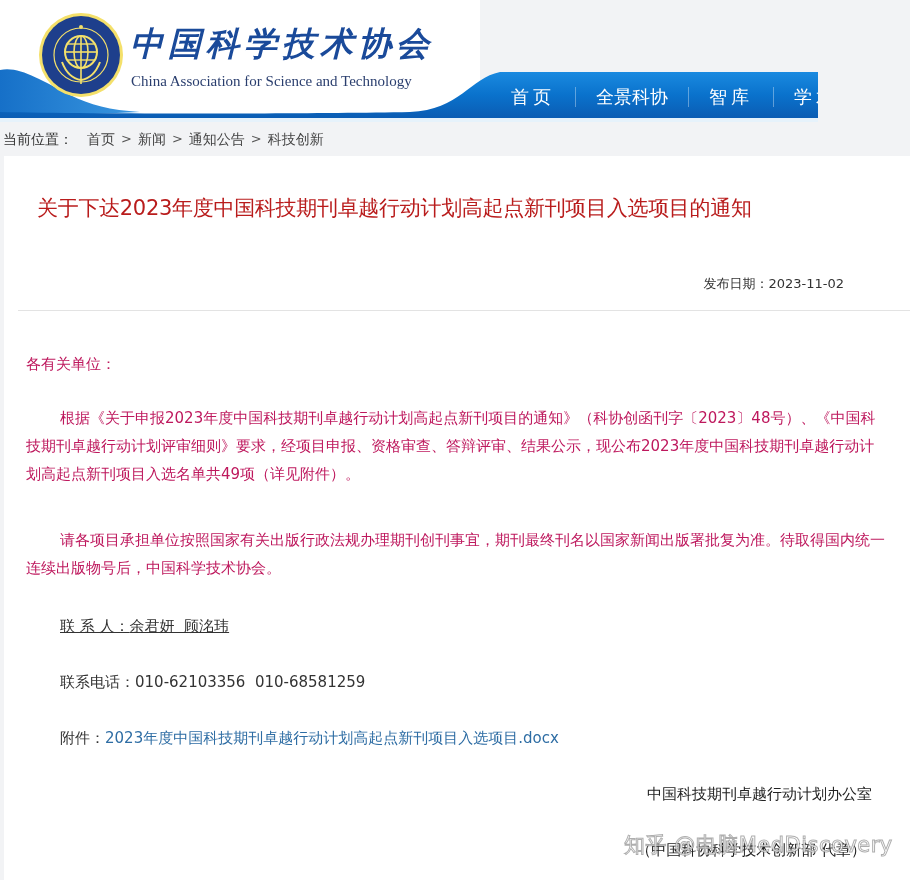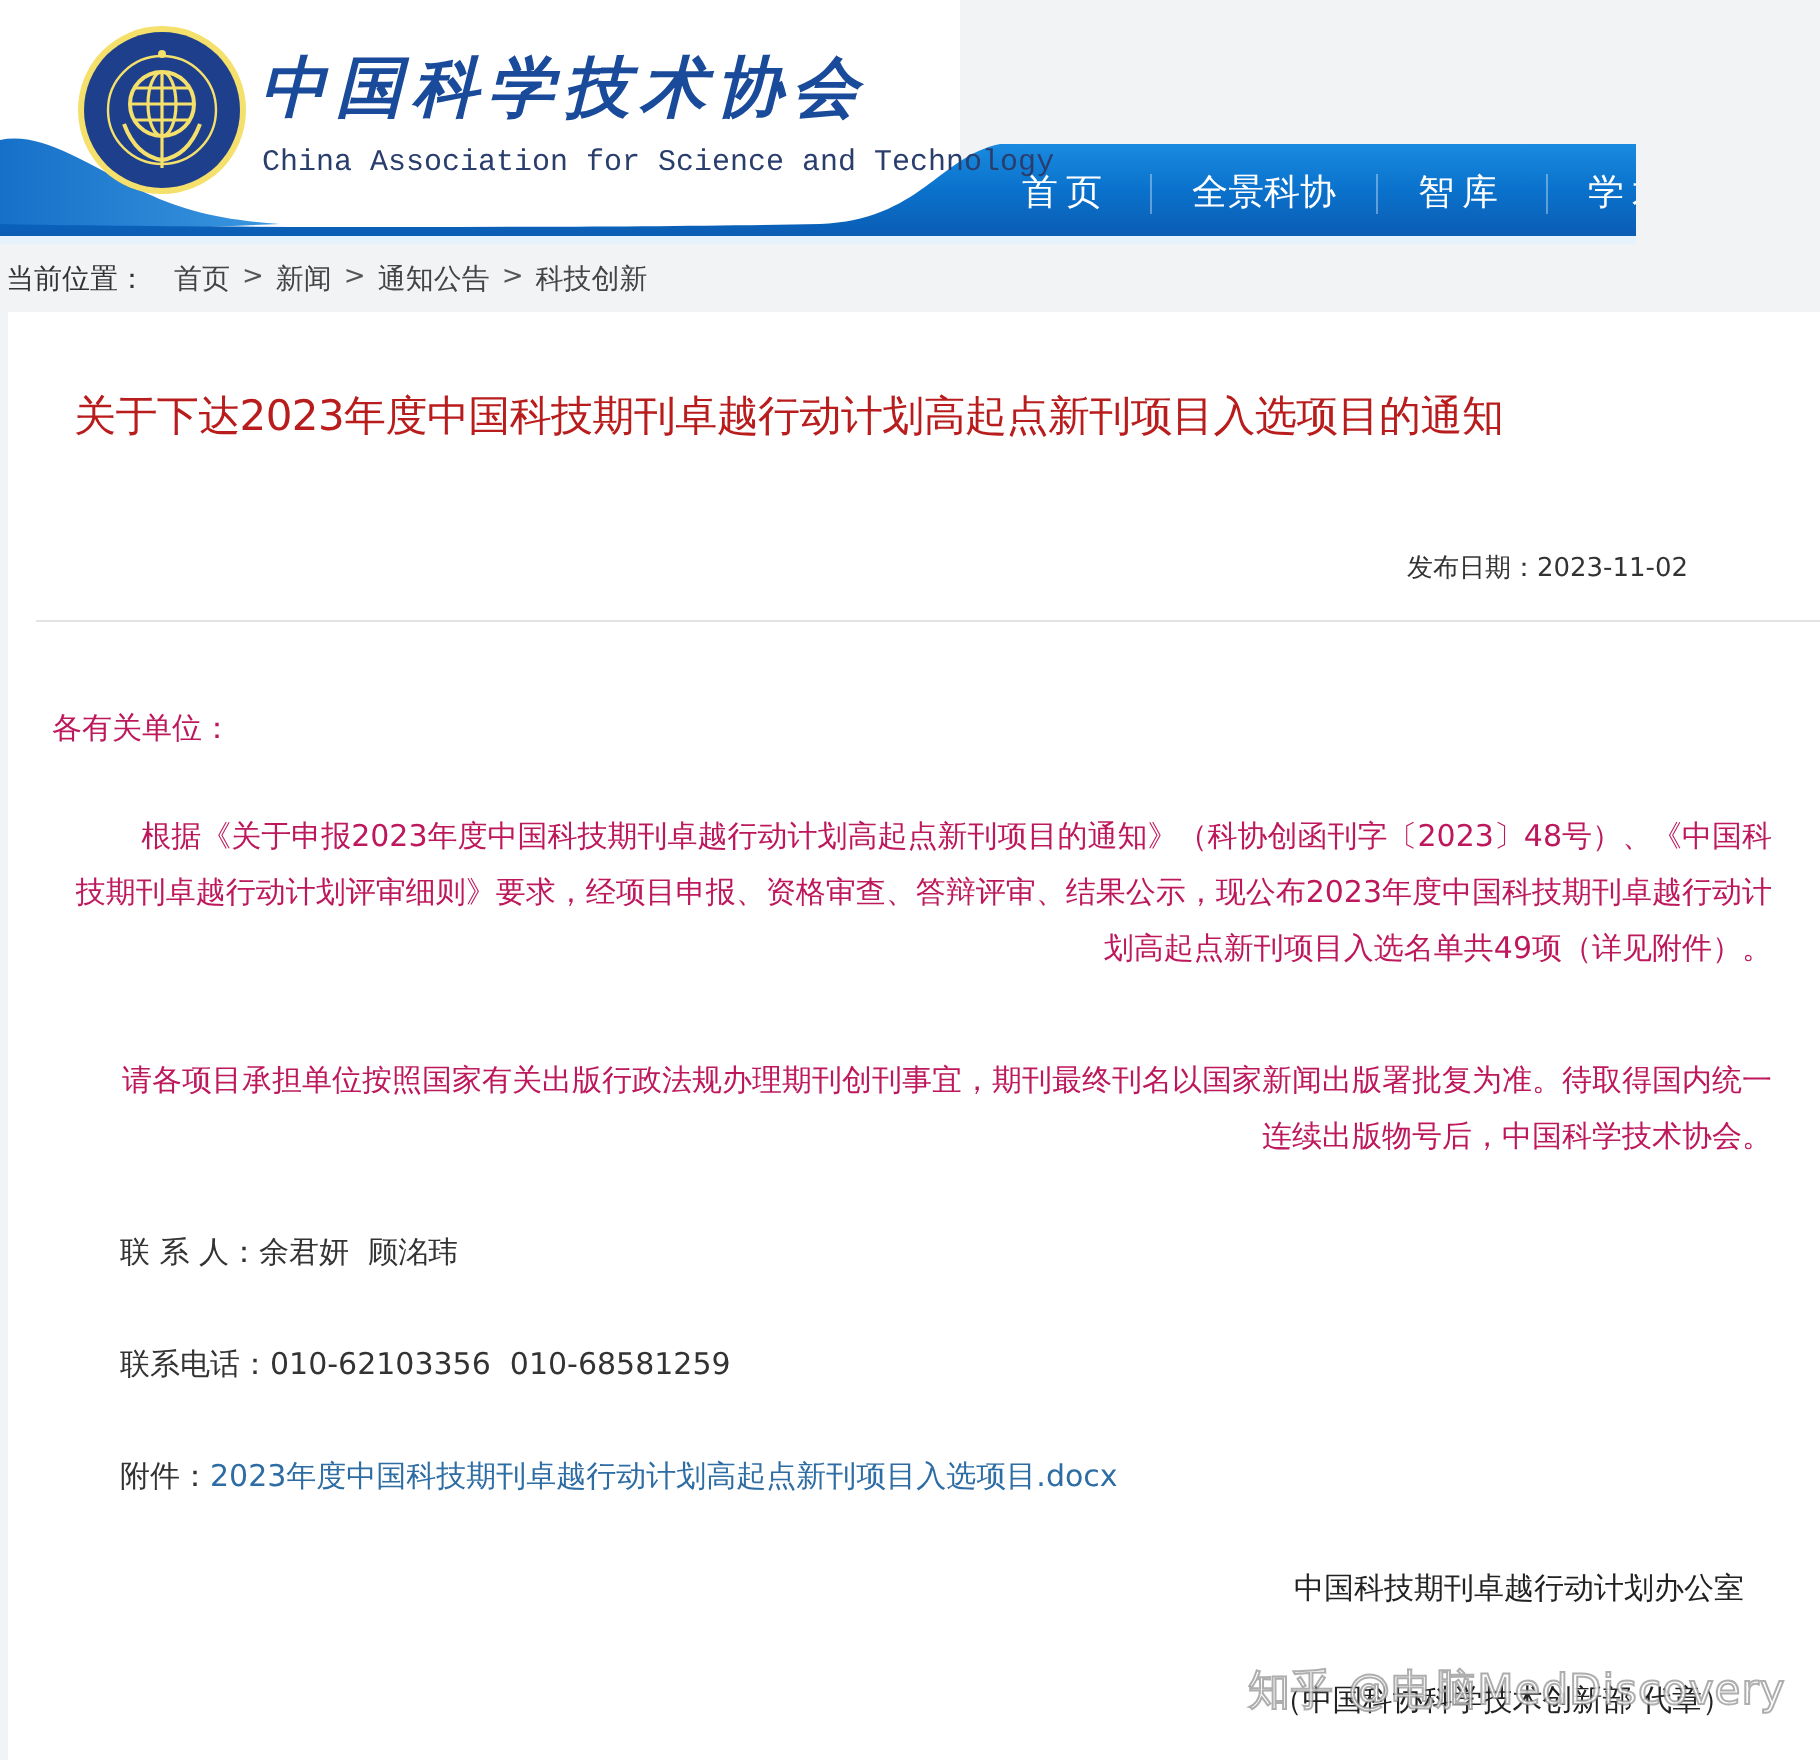--- a/index.html
+++ b/index.html
@@ -5,21 +5,21 @@
     * { margin: 0; padding: 0; box-sizing: border-box; }
     html, body { width: 910px; height: 880px; overflow: hidden; background: #f2f3f5; }
     body { font-family: "DejaVu Sans", "Liberation Sans", sans-serif; color: #333; position: relative; }
 
     
     .header { position: absolute; left: 0; top: 0; width: 818px; height: 122px; background: #f2f3f5; overflow: hidden; }
     .header-white { position: absolute; left: 0; top: 0; width: 480px; height: 122px; background: #ffffff; }
     .wave { position: absolute; left: 0; top: 0; width: 910px; height: 122px; }
     .logo-emblem { position: absolute; left: 38px; top: 12px; width: 86px; height: 86px; }
     .logo-cn { position: absolute; left: 130px; top: 22px; font-family: "DejaVu Serif", "Liberation Serif", serif; font-size: 33px; font-weight: bold; color: #1a4a9a; letter-spacing: 5px; font-style: italic; white-space: nowrap; }
-    .logo-en { position: absolute; left: 131px; top: 73px; font-family: Liberation Mono, monospace; font-size: 15px; color: #2a3e6e; white-space: nowrap; }
+    .logo-en { position: absolute; left: 131px; top: 73px; font-family: Liberation Serif, serif; font-size: 15px; color: #2a3e6e; white-space: nowrap; }
 
     .search-box { position: absolute; left: 828px; top: 13px; width: 100px; height: 26px; background: #fafbfc; border: 1px solid #dfe2e6; font-size: 13px; color: #555; padding: 4px 10px; white-space: nowrap; overflow: hidden; }
 
     .nav { position: absolute; left: 490px; top: 80px; height: 34px; display: flex; align-items: center; }
     .nav-item { color: #ffffff; font-size: 18px; letter-spacing: 4px; padding: 0 20px; white-space: nowrap; line-height: 34px; }
     .nav-item:first-child { padding-left: 21px; }
     .nav-sep { width: 1px; height: 20px; background: rgba(255,255,255,0.35); }
 
     .header-bottom { position: absolute; left: 0; top: 118px; width: 910px; height: 4px; background: #e6f2fb; }
 
@@ -29,26 +29,26 @@
     .breadcrumb a { color: #444; text-decoration: none; }
     .breadcrumb .sep { margin: 0 6px; color: #555; font-size: 13px; }
 
     
     .content { position: absolute; left: 4px; top: 156px; width: 906px; height: 724px; background: #ffffff; }
     .title { position: absolute; left: 33px; top: 38px; font-size: 21px; color: #b91c1c; white-space: nowrap; letter-spacing: -0.3px; }
     .pubdate { position: absolute; left: 0; width: 906px; top: 119px; text-align: right; font-size: 13px; color: #333; padding-right: 66px; }
     .divider { position: absolute; left: 14px; top: 154px; width: 892px; height: 1px; background: #e3e3e3; }
 
     .p { position: absolute; left: 22px; width: 860px; font-size: 15px; color: #be185d; line-height: 28px; }
-    .indent { text-indent: 34px; text-align: right; }
+    .indent { text-indent: 34px; }
     .salutation { top: 194px; }
     .para1 { top: 248px; }
     .para2 { top: 370px; }
     .contact { position: absolute; left: 56px; font-size: 15px; color: #333; white-space: nowrap; }
-    .contact1 { top: 461px; }
+    .contact1 { top: 461px; text-decoration: underline; }
     .contact2 { top: 517px; }
     .attach { position: absolute; left: 56px; top: 573px; font-size: 15px; color: #333; white-space: nowrap; }
     .attach a { color: #2e6da4; text-decoration: none; }
 
     .sign1 { position: absolute; right: 38px; top: 629px; font-size: 15px; color: #222; white-space: nowrap; }
     .sign2 { position: absolute; right: 44px; top: 685px; font-size: 15px; color: #222; white-space: nowrap; }
     .watermark { position: absolute; left: 572px; top: 675px; font-size: 21px; color: rgba(255,255,255,0.85); -webkit-text-stroke: 1px rgba(120,120,120,0.6); white-space: nowrap; letter-spacing: 0.5px; margin-left: 48px; }
   </style>
 </head>
 <body>

